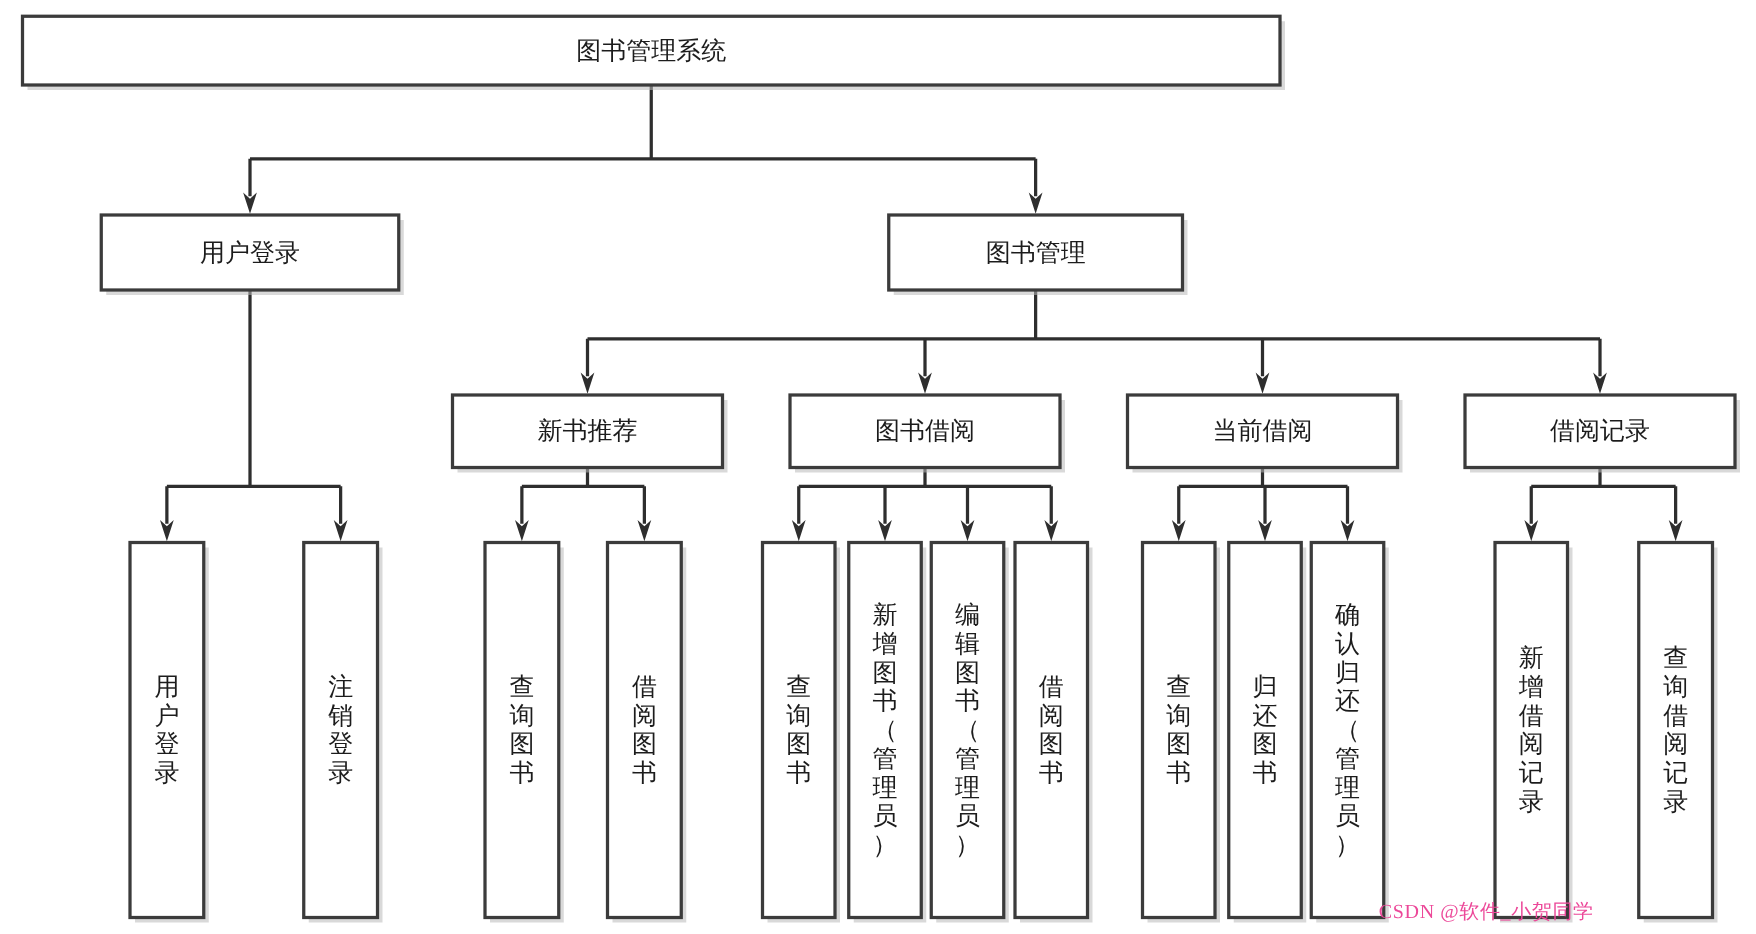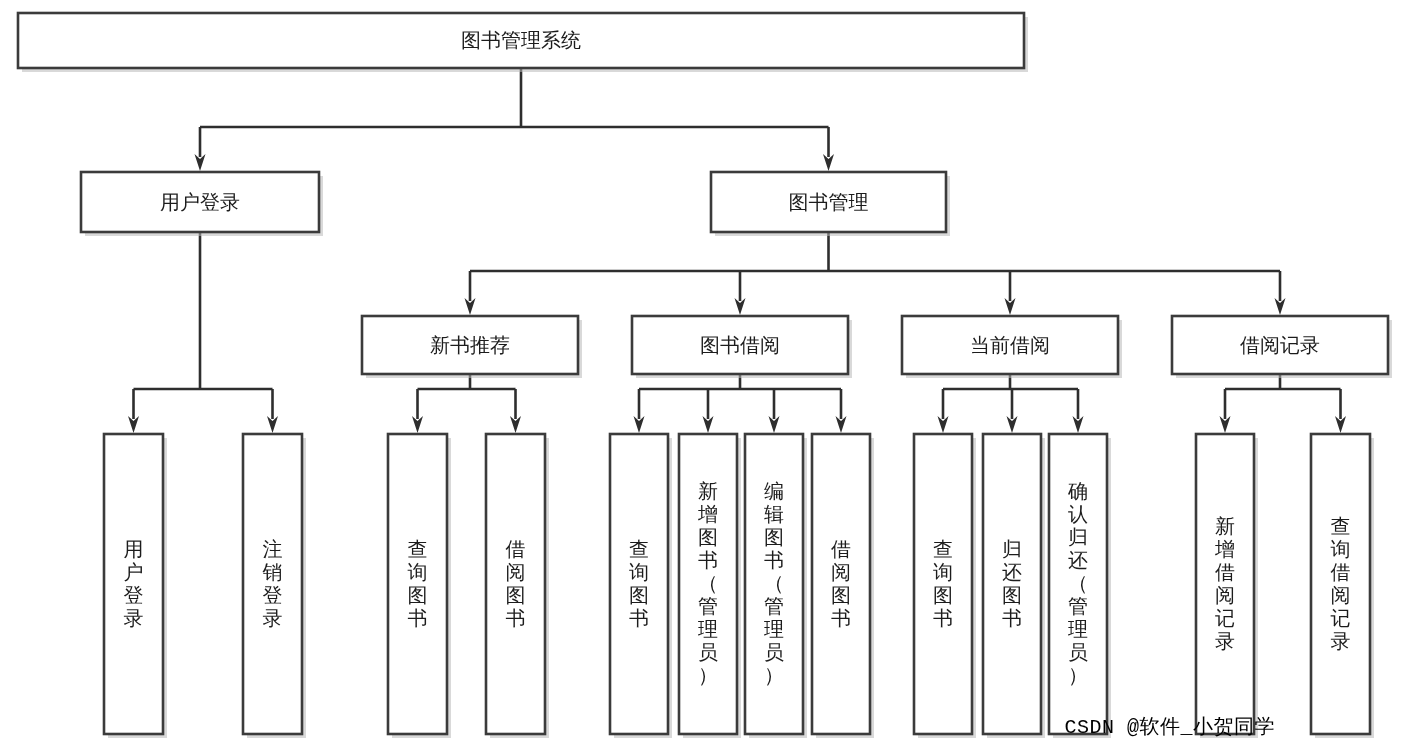--- a/index.html
+++ b/index.html
@@ -54,23 +54,23 @@
   .node-label-vertical {
     font-family: "DejaVu Sans", "Liberation Sans", sans-serif;
     fill: #1c1c1c;
     font-size: 20px;
     text-anchor: middle;
   }
   .watermark {
     position: absolute;
     right: 10px;
     bottom: 7px;
-    font-family: Liberation Mono, monospace;
-    font-size: 20px;
-    color: #000000;
+    font-family: Liberation Serif, serif;
+    font-size: 16px;
+    color: #ec4899;
     white-space: nowrap;
     letter-spacing: 0.5px;
     user-select: none;
   }
 </style>
 </head>
 <body>
 
 <div id="diagram-root">
   <svg class="flow" viewBox="0 0 1405 747" xmlns="http://www.w3.org/2000/svg">

